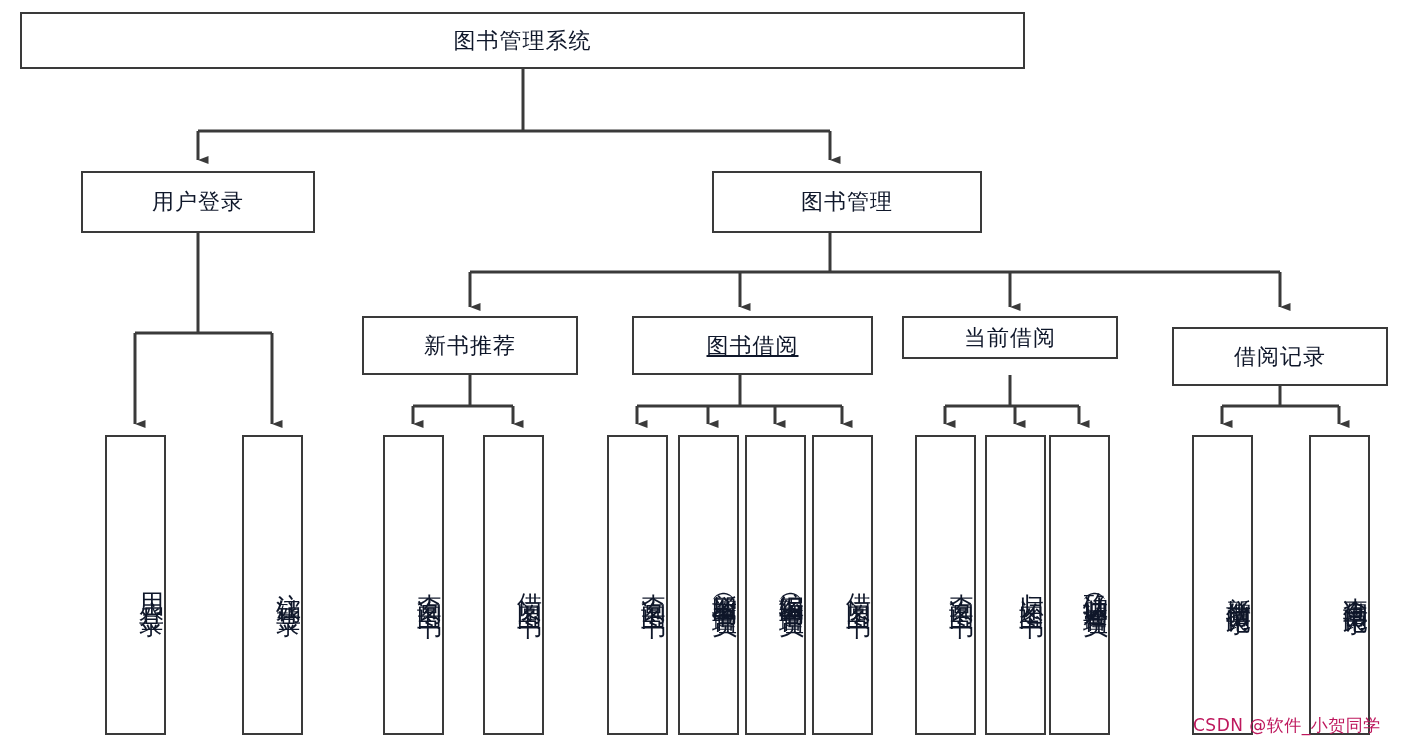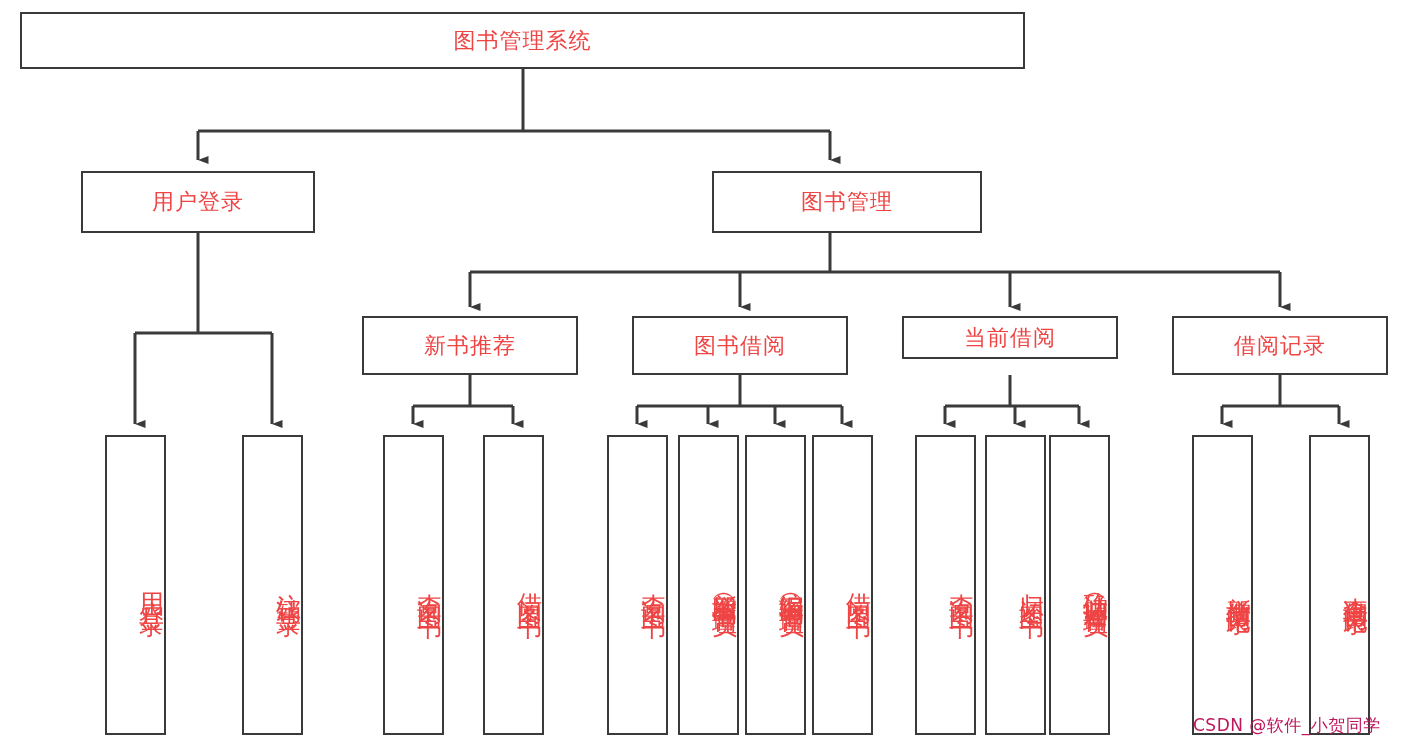--- a/index.html
+++ b/index.html
@@ -27,21 +27,21 @@
     height: 747px;
   }
   .node {
     position: absolute;
     box-sizing: border-box;
     background: #ffffff;
     border: 2px solid #3a3a3a;
     display: flex;
     align-items: center;
     justify-content: center;
-    color: #ef4444;
+    color: #0f172a;
   }
   .node-h {
     font-size: 22px;
     letter-spacing: 1px;
     white-space: nowrap;
   }
   .node-v {
     writing-mode: vertical-rl;
     text-orientation: upright;
     font-size: 25px;
@@ -120,23 +120,23 @@
       <path d="M1339,406 L1339,424" marker-end="url(#arrowhead)"></path>
     </g>
   </svg>
 
   <div class="node node-h" style="left:20px; top:12px; width:1005px; height:57px;">图书管理系统</div>
 
   <div class="node node-h" style="left:81px; top:171px; width:234px; height:62px;">用户登录</div>
   <div class="node node-h" style="left:712px; top:171px; width:270px; height:62px;">图书管理</div>
 
   <div class="node node-h" style="left:362px; top:316px; width:216px; height:59px;">新书推荐</div>
-  <div class="node node-h" style="left:632px; top:316px; width:216px; height:59px;">图书借阅</div>
+  <div class="node node-h" style="left:632px; top:316px; width:241px; height:59px;text-decoration:underline;">图书借阅</div>
   <div class="node node-h" style="left:902px; top:316px; width:216px; height:43px;">当前借阅</div>
-  <div class="node node-h" style="left:1172px; top:316px; width:216px; height:59px;">借阅记录</div>
+  <div class="node node-h" style="left:1172px; top:327px; width:216px; height:59px;">借阅记录</div>
 
   <div class="node node-v" style="left:105px; top:435px; width:61px; height:300px;">用户登录</div>
   <div class="node node-v" style="left:242px; top:435px; width:61px; height:300px;">注销登录</div>
 
   <div class="node node-v" style="left:383px; top:435px; width:61px; height:300px;">查询图书</div>
   <div class="node node-v" style="left:483px; top:435px; width:61px; height:300px;">借阅图书</div>
 
   <div class="node node-v" style="left:607px; top:435px; width:61px; height:300px;">查询图书</div>
   <div class="node node-v long" style="left:678px; top:435px; width:61px; height:300px;">新增图书（管理员）</div>
   <div class="node node-v long" style="left:745px; top:435px; width:61px; height:300px;">编辑图书（管理员）</div>

